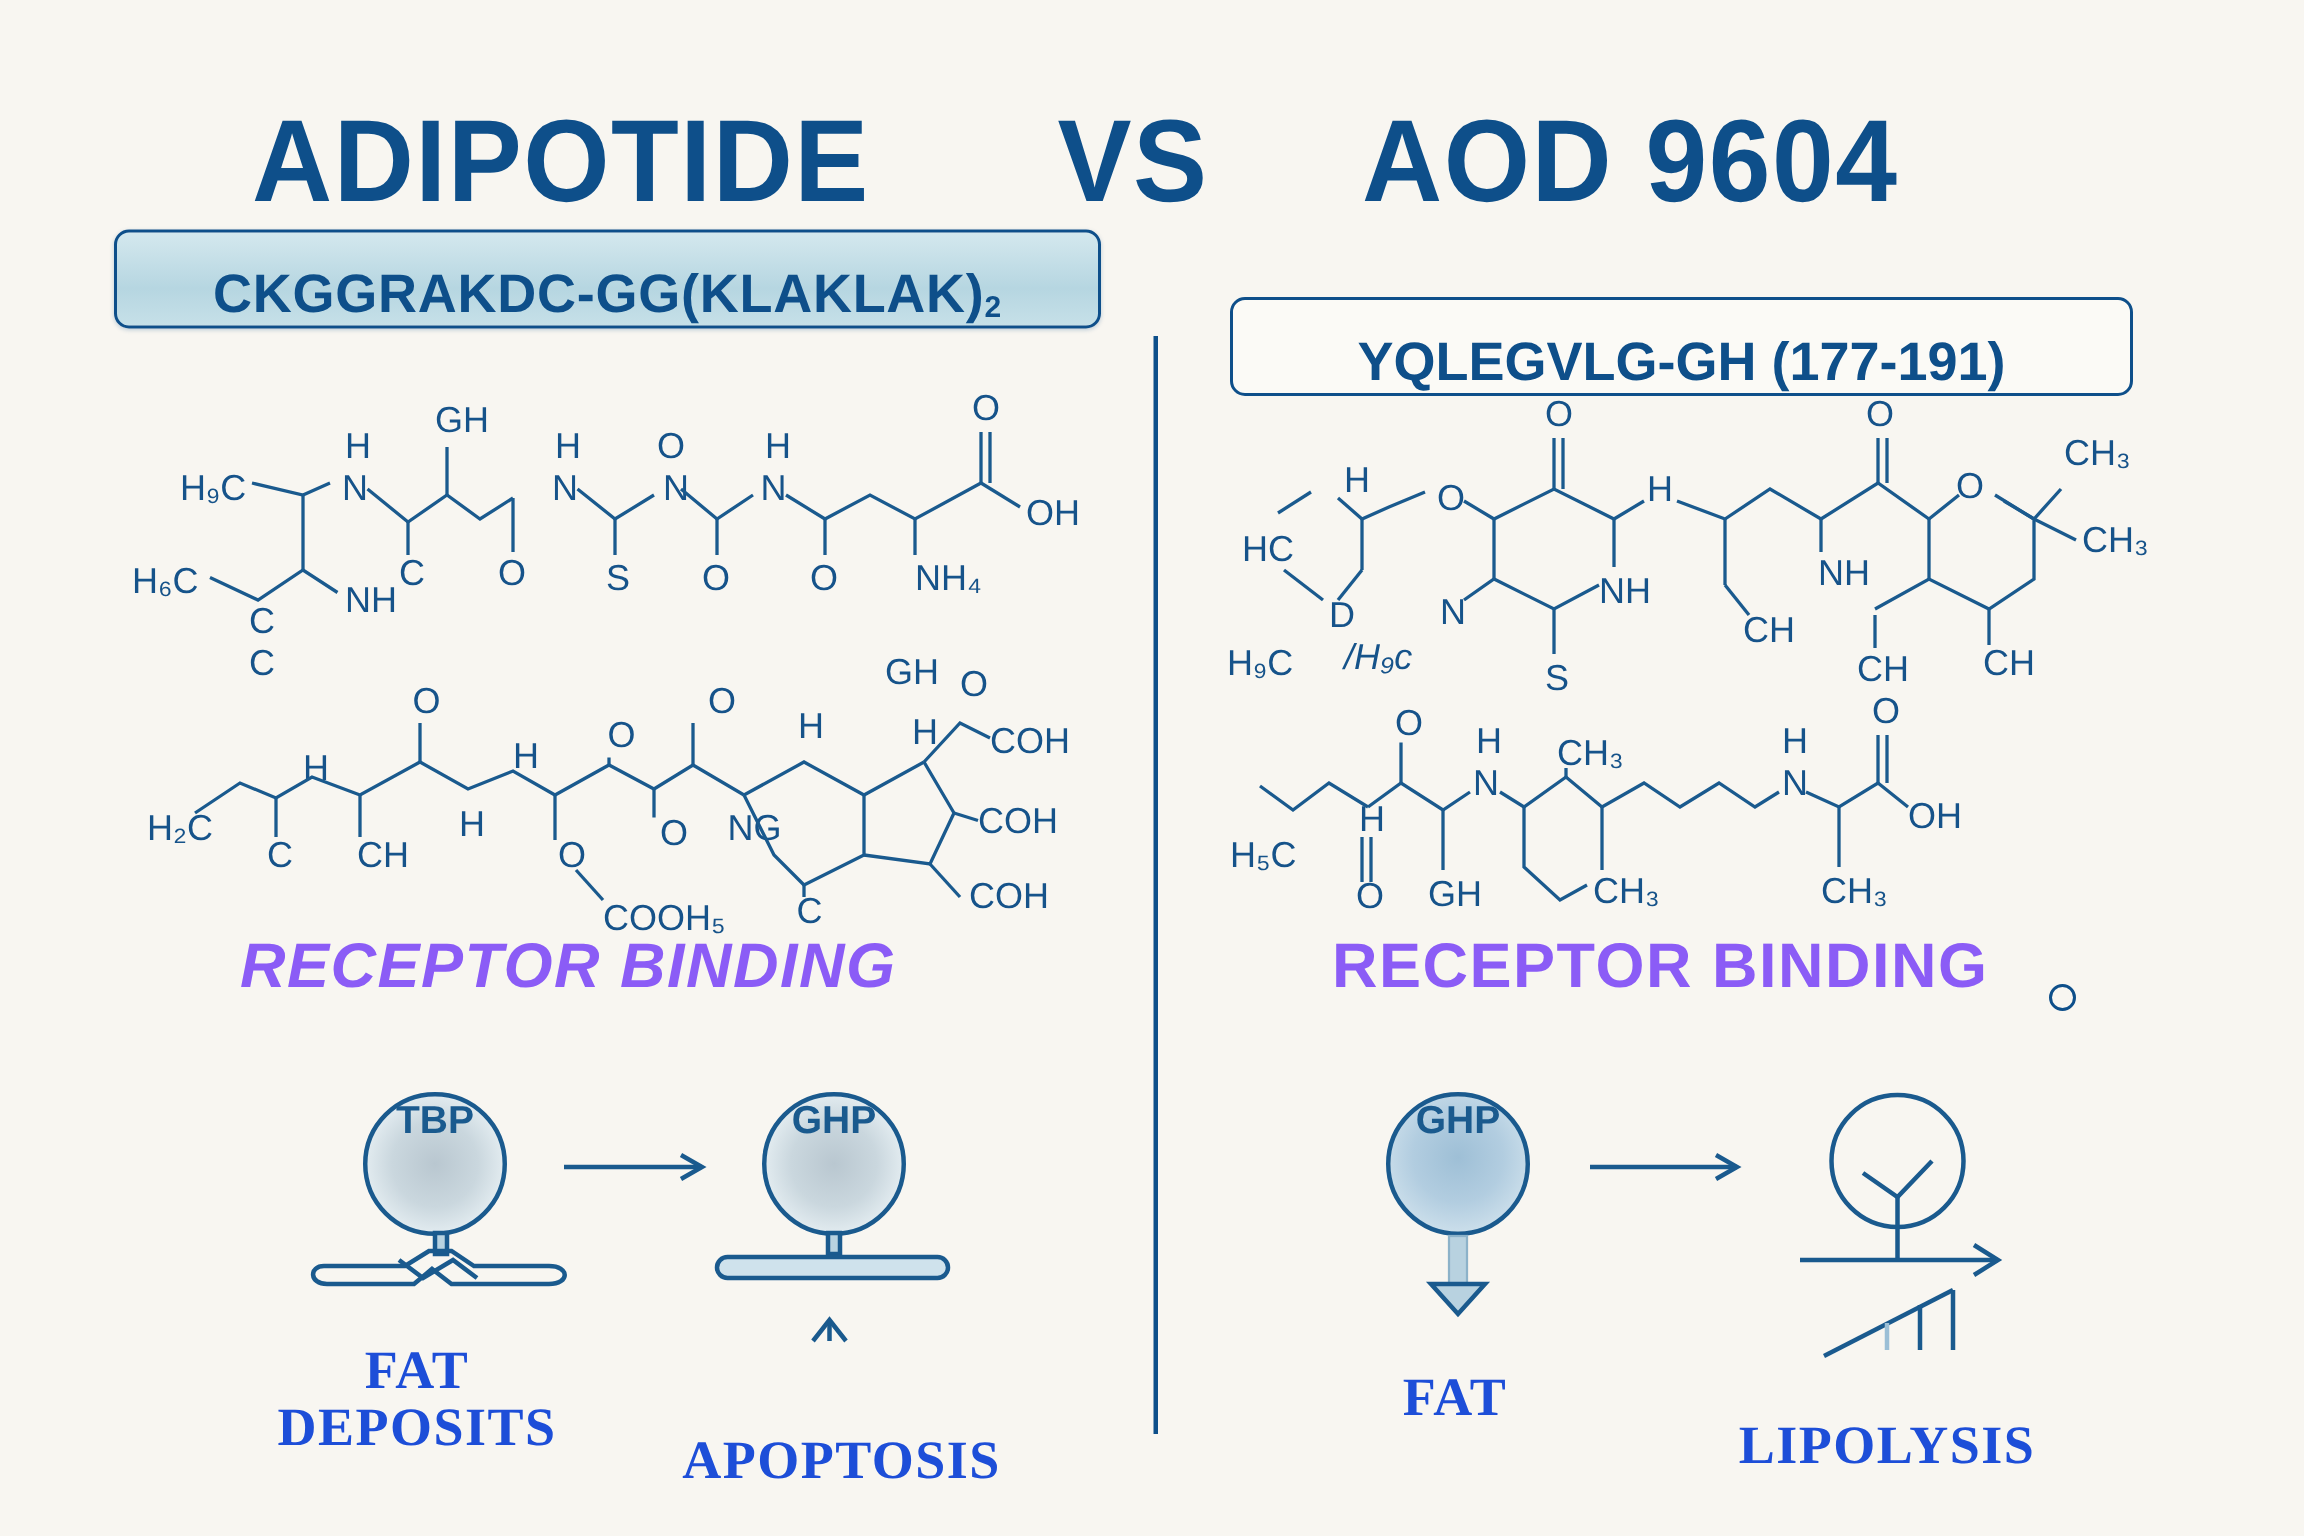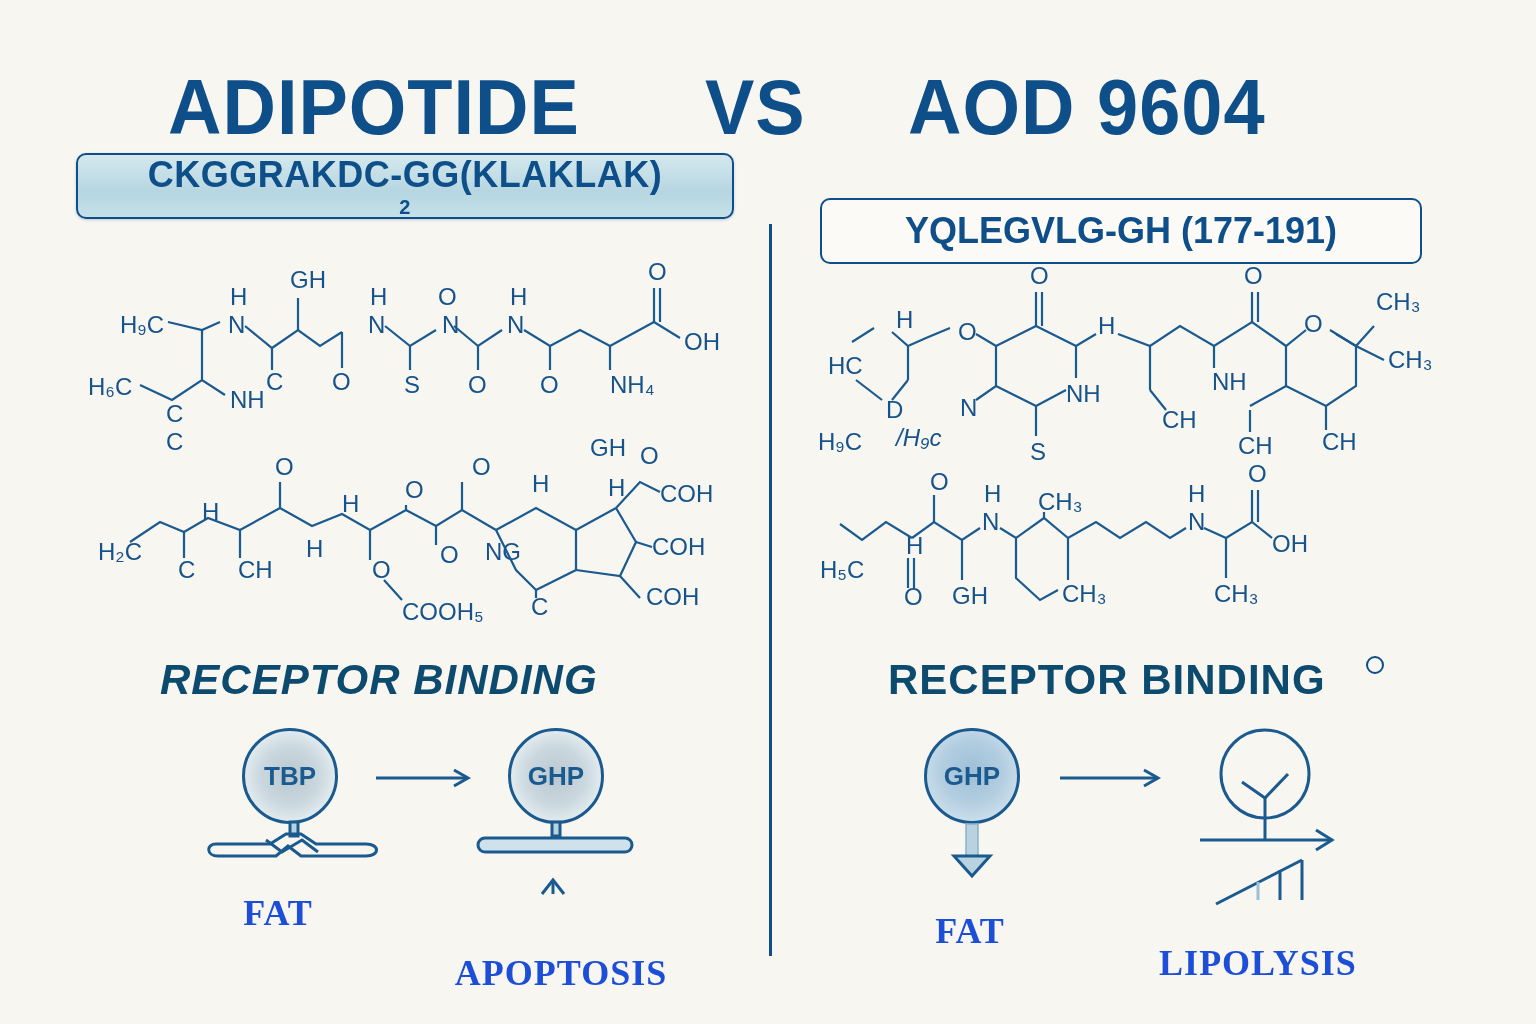--- a/index.html
+++ b/index.html
@@ -22,23 +22,23 @@
       transform: scaleY(1.05);
     }
     .t-left { left: 168px; }
     .t-vs { left: 705px; }
     .t-right { left: 908px; }
 
     .seq-box {
       position: absolute; top: 153px; height: 66px;
       border: 2.5px solid #0e4f8a; border-radius: 10px;
       box-sizing: border-box;
-      display: flex; align-items: center; justify-content: center;
-      font-family: "Liberation Sans", sans-serif;
-      font-weight: bold; color: #0e4f8a; flex-direction: column;
+      display: flex; align-items: flex-end; justify-content: center;
+      font-family: "Liberation Sans", sans-serif;
+      font-weight: bold; color: #0e4f8a;
     }
     .seq-left {
       left: 76px; width: 658px;
       background: linear-gradient(180deg, #d4e8ee 0%, #b6d6e1 60%, #c6e0e8 100%);
       font-size: 36px; letter-spacing: 0.5px;
       box-shadow: 0 1px 3px rgba(14,79,138,0.25);
     }
     .seq-left sub { font-size: 20px; vertical-align: -6px; }
     .seq-right {
       left: 820px; width: 602px; background: #fbfaf6;
@@ -54,37 +54,37 @@
     .structure svg { overflow: visible; }
     .structure text {
       font-family: "Liberation Sans", sans-serif;
       font-size: 24px; fill: #16538a;
     }
     .structure line, .structure polyline, .structure path {
       stroke: #1a5a8e; stroke-width: 2.2; fill: none;
     }
 
     .rb-title {
-      position: absolute; top: 656px;
-      font-family: "Liberation Sans", sans-serif;
-      font-weight: bold; font-size: 42px; color: #0c4a6e; letter-spacing: 1px;
+      position: absolute; top: 620px;
+      font-family: "Liberation Sans", sans-serif;
+      font-weight: bold; font-size: 42px; color: #8b5cf6; letter-spacing: 1px;
     }
     .rb-left { left: 160px; font-style: italic; }
     .rb-right { left: 888px; }
     .rb-degree {
       position: absolute; left: 1366px; top: 656px;
       width: 14px; height: 14px; border: 2.5px solid #0e4f8a;
       border-radius: 50%;
     }
 
     .receptor {
       position: absolute; width: 96px; height: 96px; border-radius: 50%;
       border: 3px solid #1a5a8e; box-sizing: border-box;
       background: radial-gradient(circle at 50% 50%, #b9c7d0 0%, #cad7de 45%, #e4edf1 75%, #eef4f6 100%);
-      display: flex; align-items: center; justify-content: center;
+      display: flex; align-items: flex-start; justify-content: center;
     }
     .receptor span {
       font-family: "Liberation Sans", sans-serif;
       font-weight: bold; font-size: 26px; color: #1a5a8e;
     }
     .receptor.strong {
       background: radial-gradient(circle at 50% 45%, #9ebfd6 0%, #b2cde0 45%, #cfe1ec 80%, #e2edf4 100%);
     }
 
     .label {
@@ -306,21 +306,21 @@
 </div>
 <svg class="icon-svg" style="left:476px; top:822px;" width="160" height="36">
   <rect x="76" y="0" width="8" height="14" style="fill:#b8d2e0;"></rect>
   <rect x="2" y="16" width="154" height="14" rx="7" style="fill:#cfe2ec;"></rect>
 </svg>
 <svg class="icon-svg" style="left:538px; top:874px;" width="30" height="24">
   <polyline points="4,20 15,6 26,20"></polyline>
   <line x1="15" y1="6" x2="15" y2="20"></line>
 </svg>
 <div class="label" style="left:160px; top:894px; width:236px;">
-  <span><div>FAT</div></span>
+  <span><div>FAT</div><div>DEPOSITS</div></span>
 </div>
 <div class="label" style="left:426px; top:912px; width:270px;margin-top:42px;">APOPTOSIS</div>
 
 <div class="receptor strong" style="left:924px; top:728px;">
   <span>GHP</span>
 </div>
 <svg class="icon-svg" style="left:952px; top:822px;" width="40" height="56">
   <rect x="14" y="2" width="12" height="32" style="fill:#b8d2e0; stroke:#8cb2c9; stroke-width:1.5;"></rect>
   <polygon points="2,34 38,34 20,54" style="fill:#b8d2e0; stroke:#1a5a8e; stroke-width:3;"></polygon>
 </svg>

